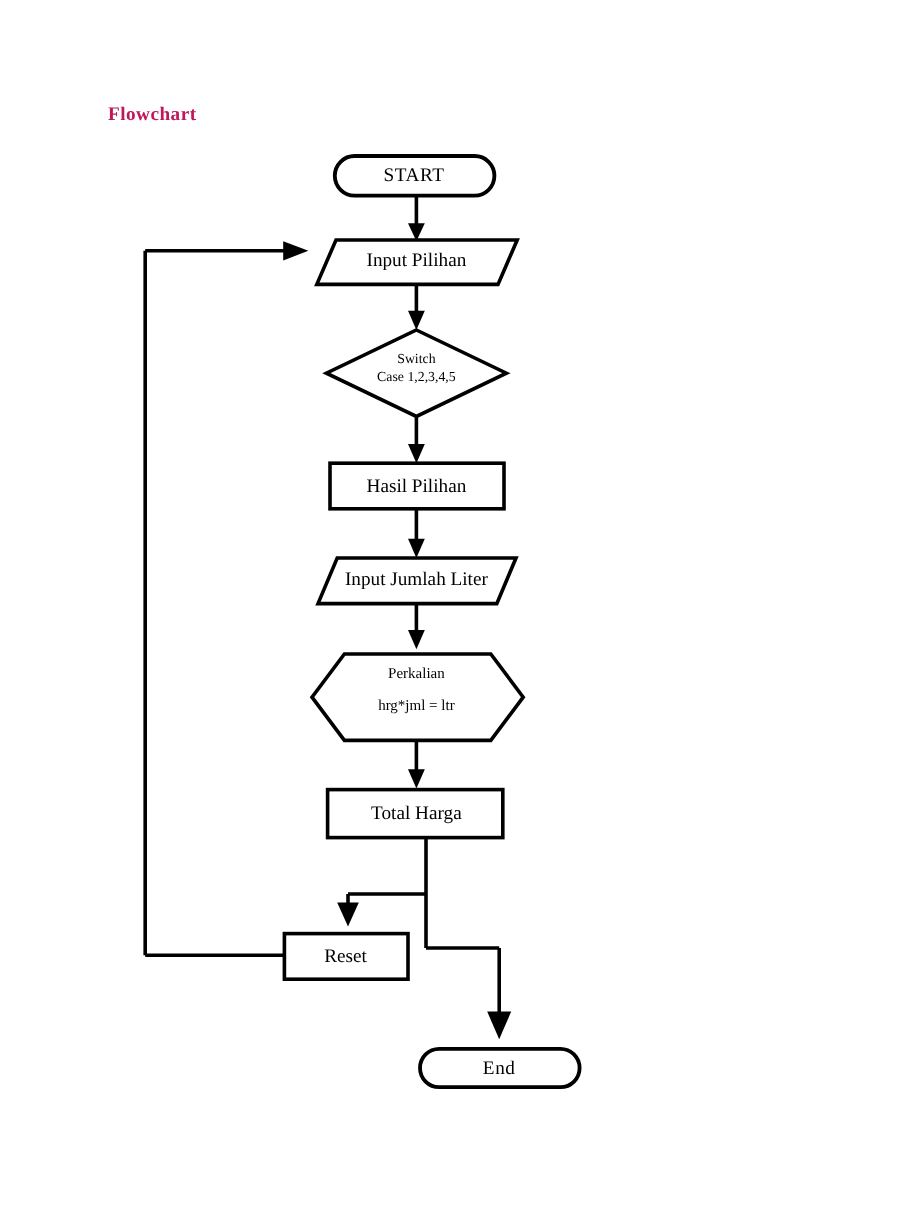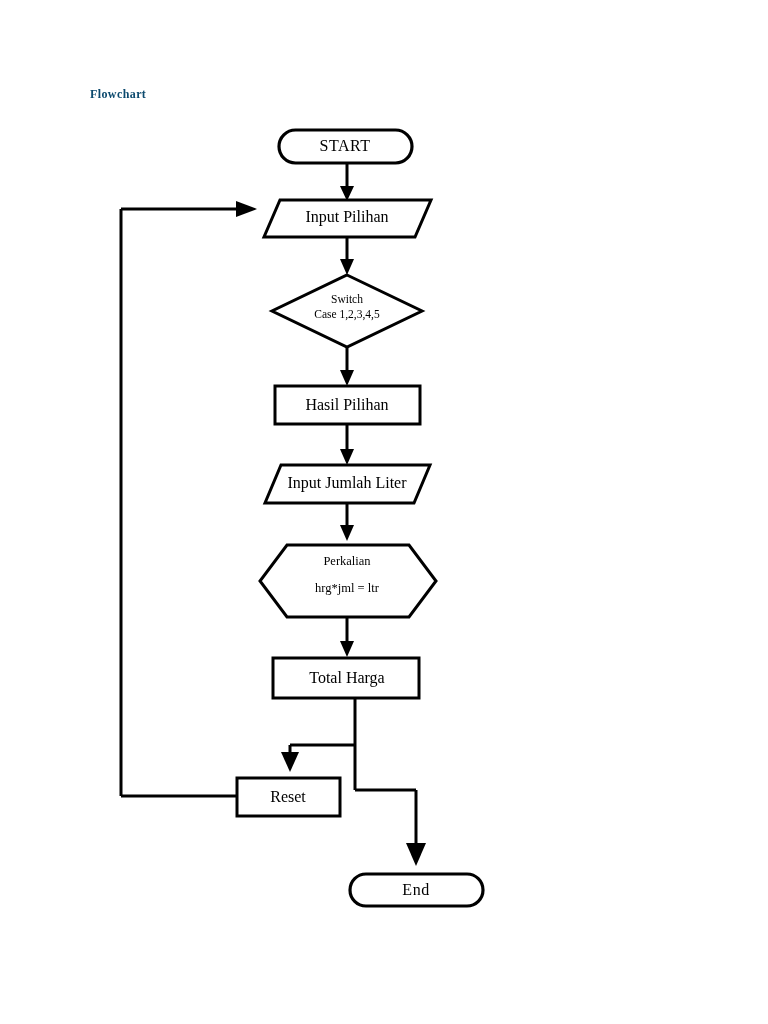--- a/index.html
+++ b/index.html
@@ -19,23 +19,23 @@
     width: 768px;
     height: 1024px;
     background: #ffffff;
   }
   #doc-title {
     position: absolute;
     left: 90px;
     top: 87px;
     font-family: "Liberation Serif", "DejaVu Serif", serif;
     font-weight: bold;
-    font-size: 12px;
+    font-size: 16px;
     letter-spacing: 0.4px;
-    color: #0c4a6e;
+    color: #be185d;
     white-space: nowrap;
   }
   #flow-svg {
     position: absolute;
     left: 0;
     top: 0;
     width: 768px;
     height: 1024px;
   }
   .shape-outline {

